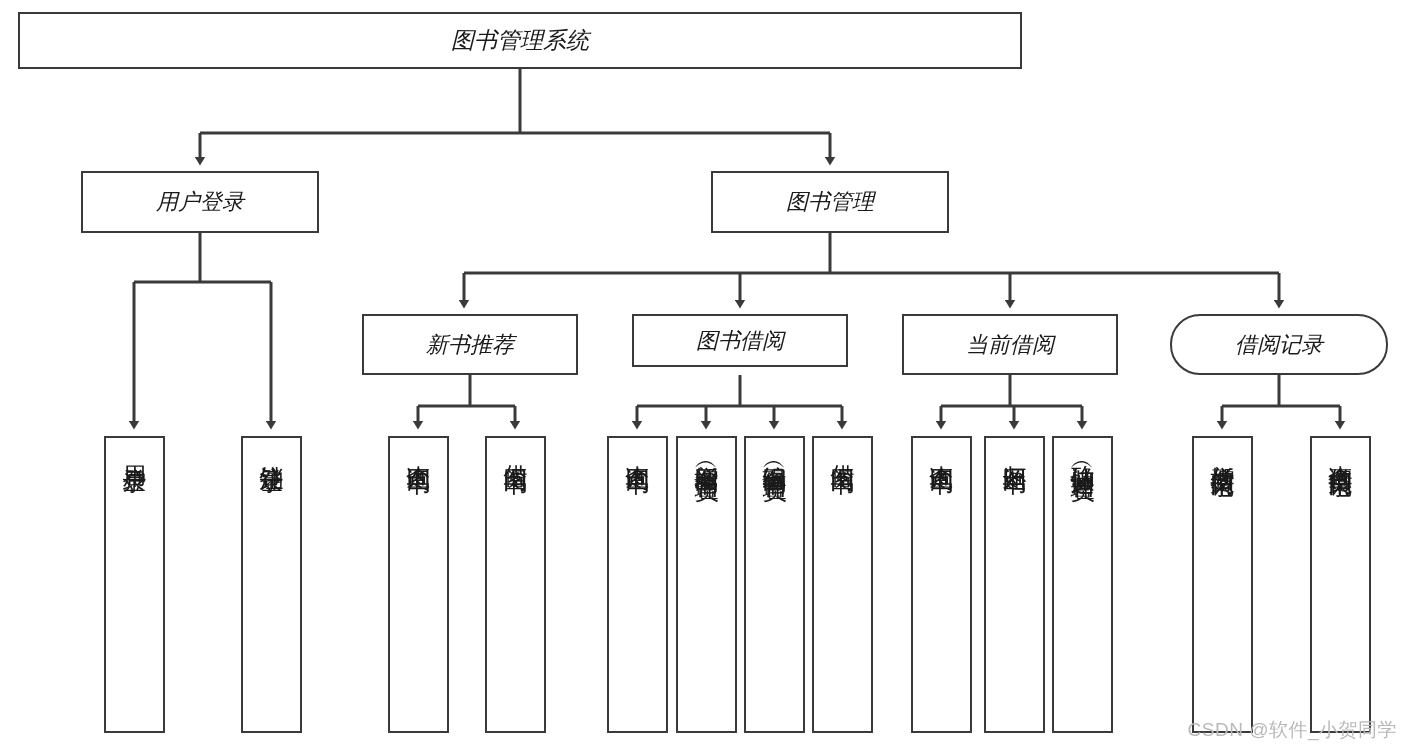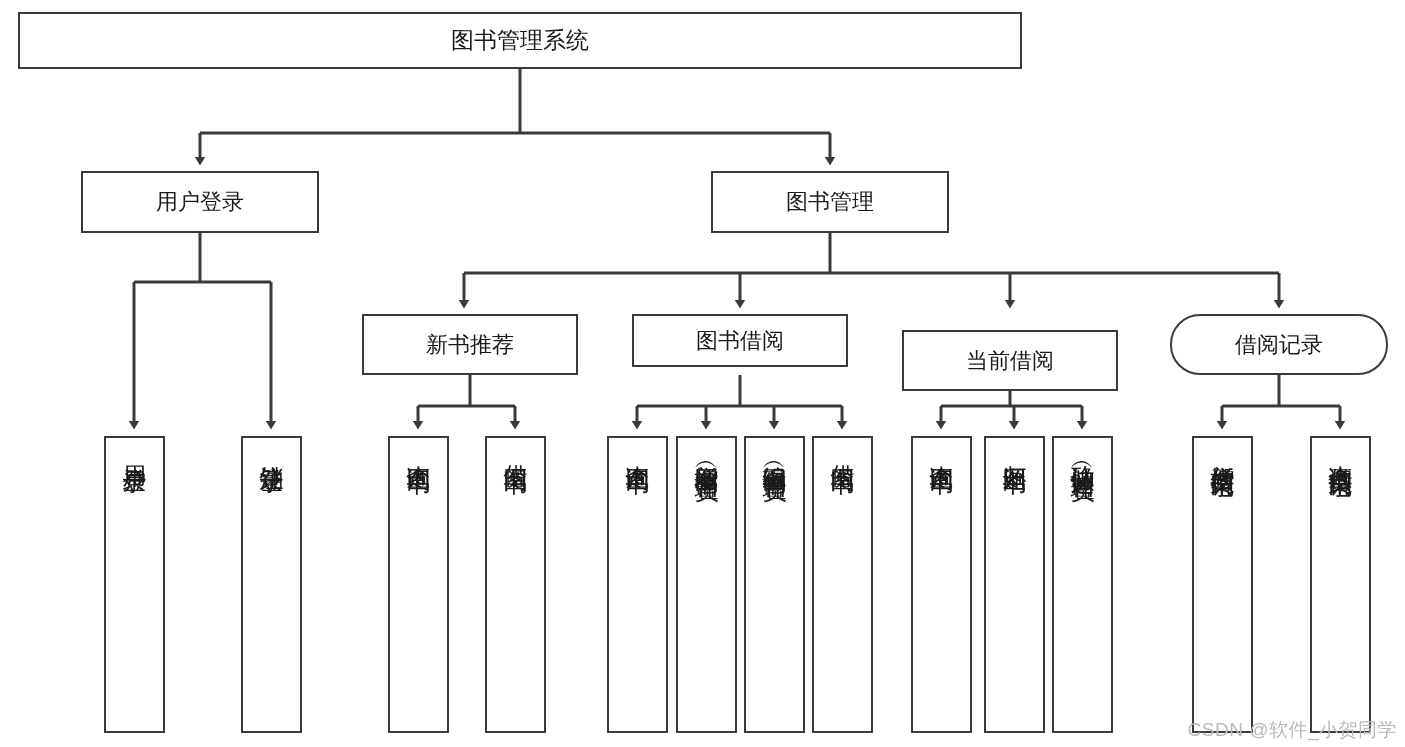--- a/index.html
+++ b/index.html
@@ -36,20 +36,21 @@
     color: #1a1a1a;
   }
   .node .label {
     display: block;
     text-align: center;
     line-height: 1.18;
     white-space: nowrap;
   }
   .node.horiz .label {
     font-size: 22px;
+    font-style: italic;
   }
   .node.root .label {
     font-size: 23px;
   }
   .node.vert {
     align-items: flex-start;
     justify-content: center;
     padding-top: 8px;
   }
   .node.vert .label {
@@ -134,21 +135,21 @@
   <div class="node horiz" style="left:362px; top:314px; width:216px; height:61px;">
     <span class="label">新书推荐</span>
   </div>
 
   <div class="node horiz" style="left:711px; top:171px; width:238px; height:62px;">
     <span class="label">图书管理</span>
   </div>
   <div class="node horiz" style="left:632px; top:314px; width:216px; height:53px;">
     <span class="label">图书借阅</span>
   </div>
-  <div class="node horiz" style="left:902px; top:314px; width:216px; height:61px;margin-top:16px;">
+  <div class="node horiz" style="left:902px; top:314px; width:216px; height:61px;">
     <span class="label">当前借阅</span>
   </div>
   <div class="node horiz" style="left:1170px; top:314px; width:218px; height:61px;border-radius:30px;">
     <span class="label">借阅记录</span>
   </div>
 
   <div class="node vert" style="left:104px; top:436px; width:61px; height:297px;">
     <span class="label">用户登录</span>
   </div>
   <div class="node vert" style="left:241px; top:436px; width:61px; height:297px;">

